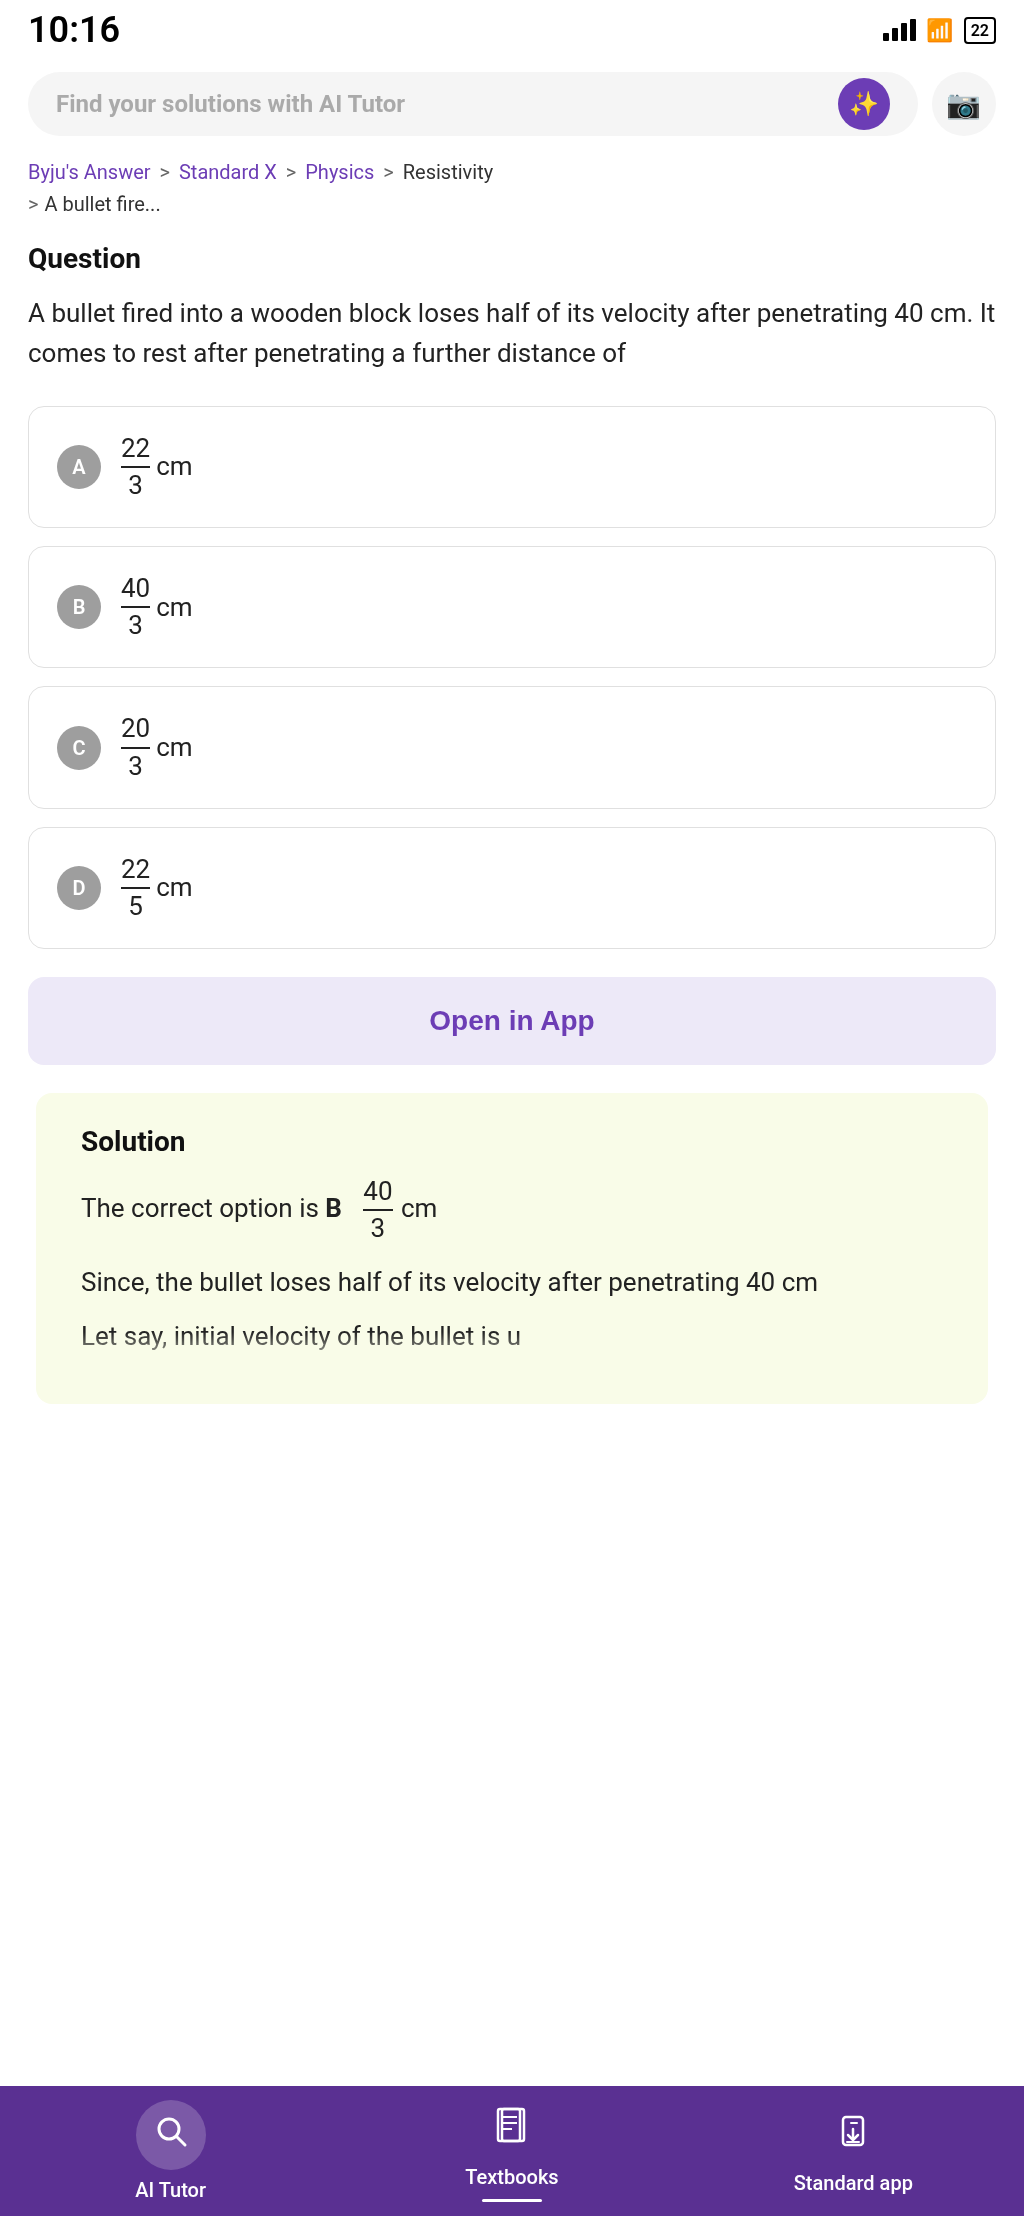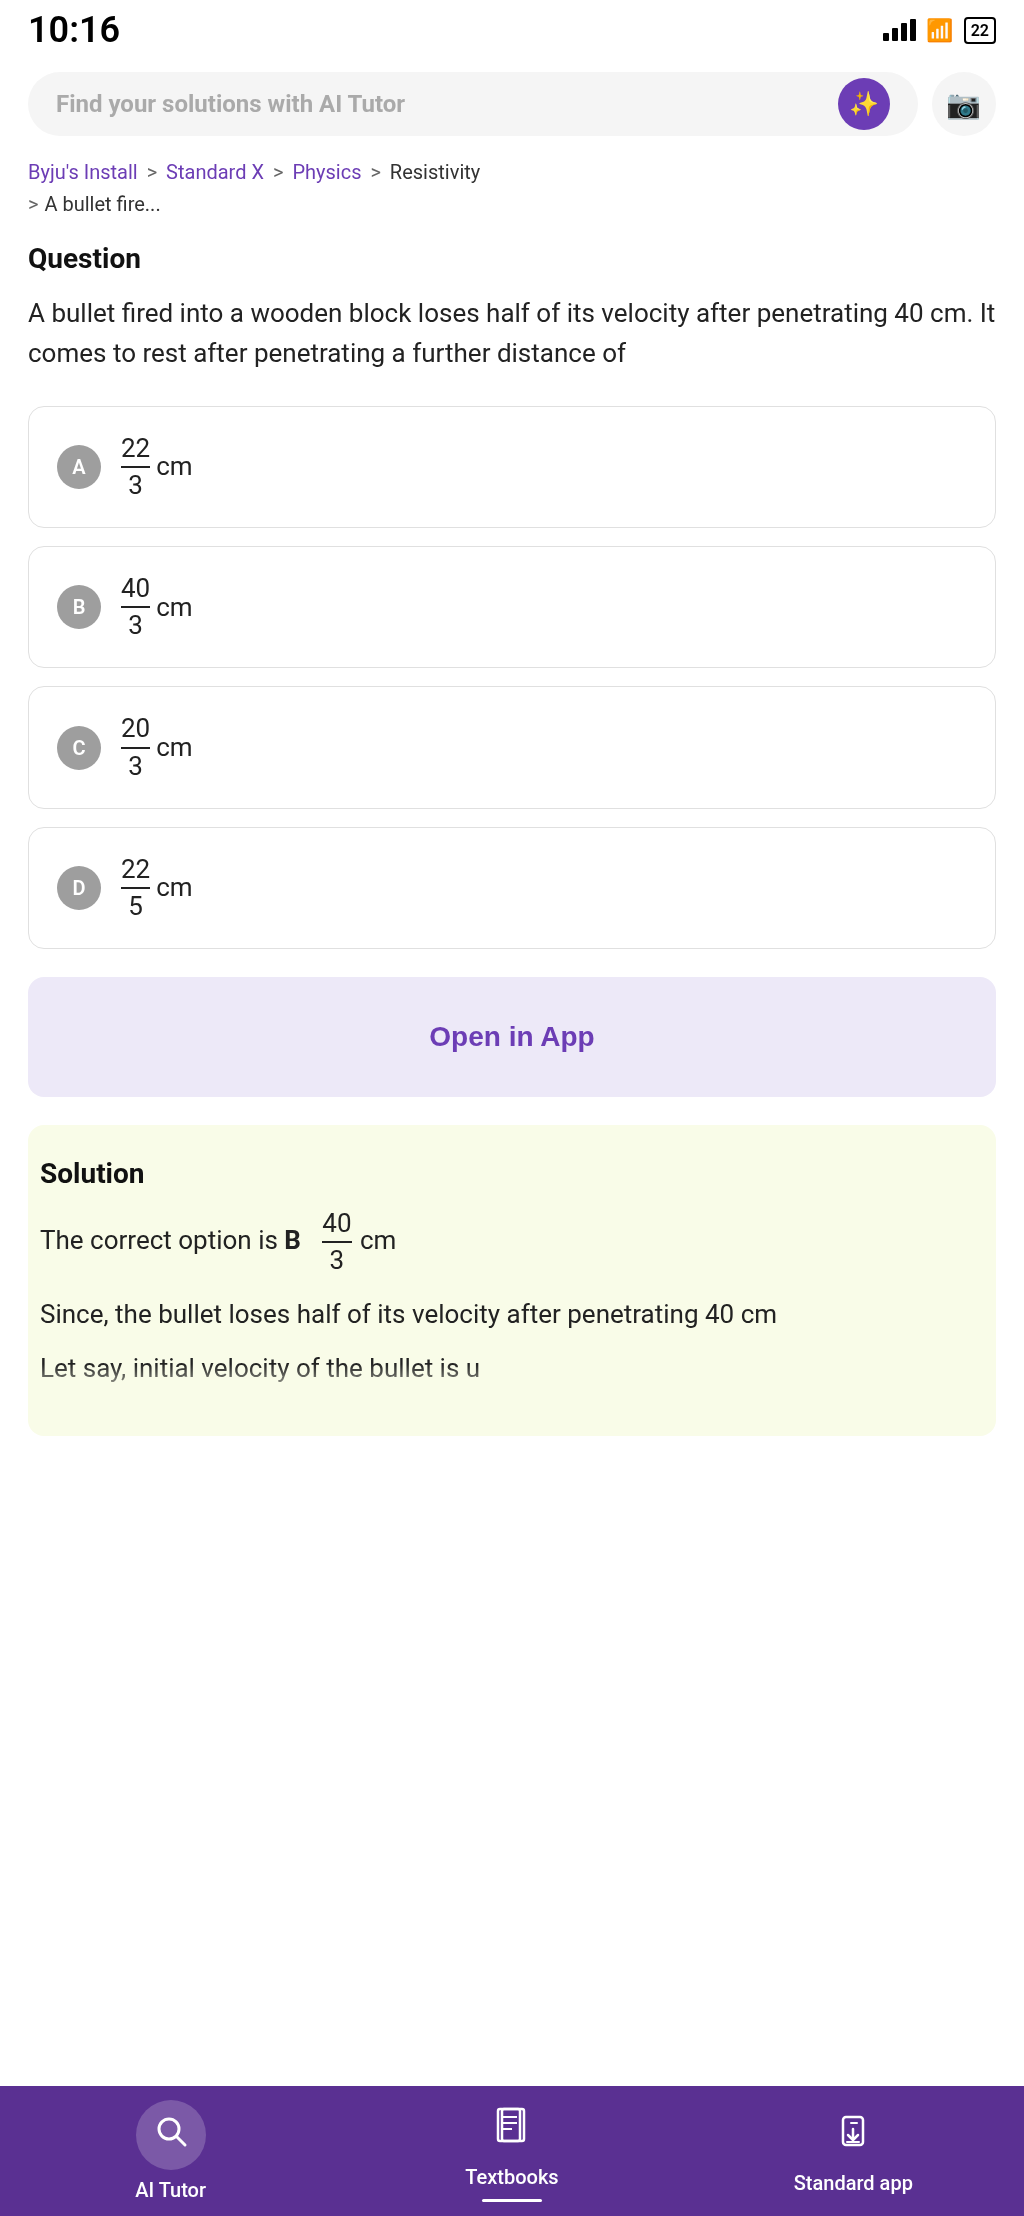--- a/index.html
+++ b/index.html
@@ -214,37 +214,37 @@
     }
 
     
     .open-app-container {
       padding: 28px 28px;
     }
     .open-app-btn {
       background: #ede9f8;
       border-radius: 16px;
       width: 100%;
-      padding: 44px;
+      padding: 28px;
       text-align: center;
       cursor: pointer;
       border: none;
     }
     .open-app-text {
       color: #6c3db5;
       font-size: 28px;
       font-weight: 600;
     }
 
     
     .solution-section {
       background: #f9fce8;
-      margin: 0 28px;
+      margin: 0 36px;
       border-radius: 16px;
-      padding: 32px 12px;
+      padding: 32px 45px;
     }
     .solution-label {
       font-size: 28px;
       font-weight: 700;
       color: #111;
       margin-bottom: 18px;
     }
     .solution-text {
       font-size: 26px;
       color: #222;
@@ -367,21 +367,21 @@
     <div class="search-ai-btn">
       <span class="icon-inner">✨</span>
     </div>
   </div>
   <div class="camera-btn">
     <span class="camera-icon">📷</span>
   </div>
 </div>
 
 <div class="breadcrumb">
-  <span>Byju's Install</span>
+  <span>Byju's Answer</span>
   <span class="sep">&gt;</span>
   <span>Standard X</span>
   <span class="sep">&gt;</span>
   <span>Physics</span>
   <span class="sep">&gt;</span>
   <span class="crumb-dark">Resistivity</span>
 </div>
 <div class="breadcrumb-line2">
   <span class="sep2">&gt;</span>
   <span class="crumb-dark2">A bullet fire...</span>

